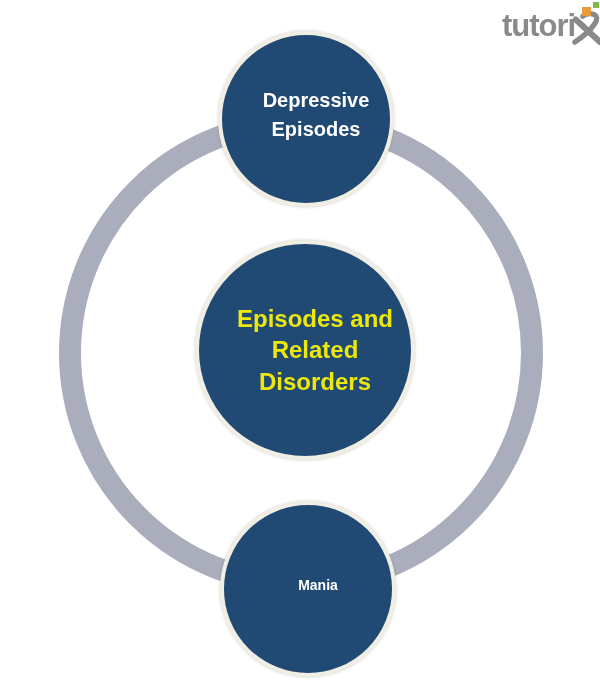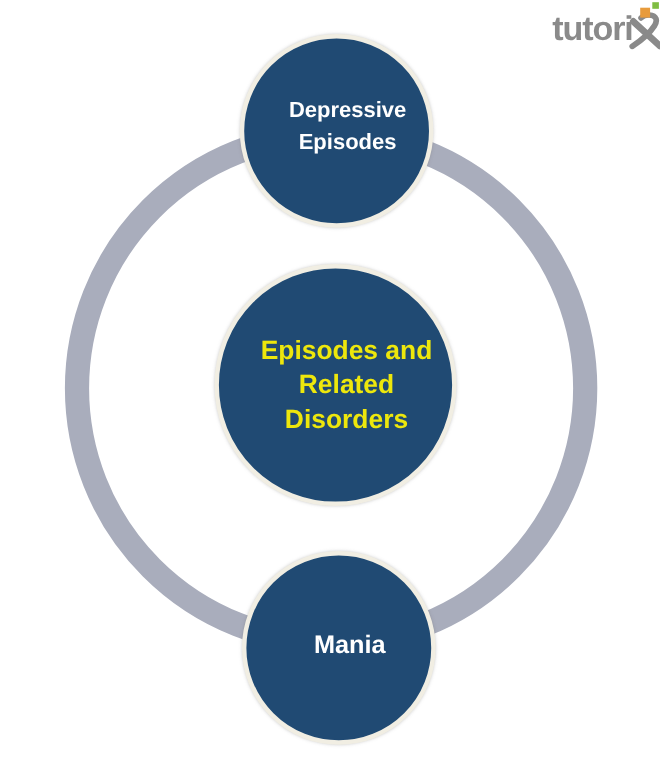--- a/index.html
+++ b/index.html
@@ -100,21 +100,21 @@
     line-height: 1.3;
   }
   .circle.middle .label { width: 170px; }
 
   .circle.bottom {
     left: 220px;
     top: 501px;
     width: 176px;
     height: 176px;
     color: #FFFFFF;
-    font-size: 23px;
+    font-size: 14px;
     line-height: 1.4;
   }
   .circle.bottom .label { width: 140px; margin-top: -6px; }
 </style>
 </head>
 <body>
 
 <div class="canvas" style="background: rgb(255, 255, 255);">
 
   <div class="logo" style="color: rgb(138, 138, 138); margin-left: 20px;">

